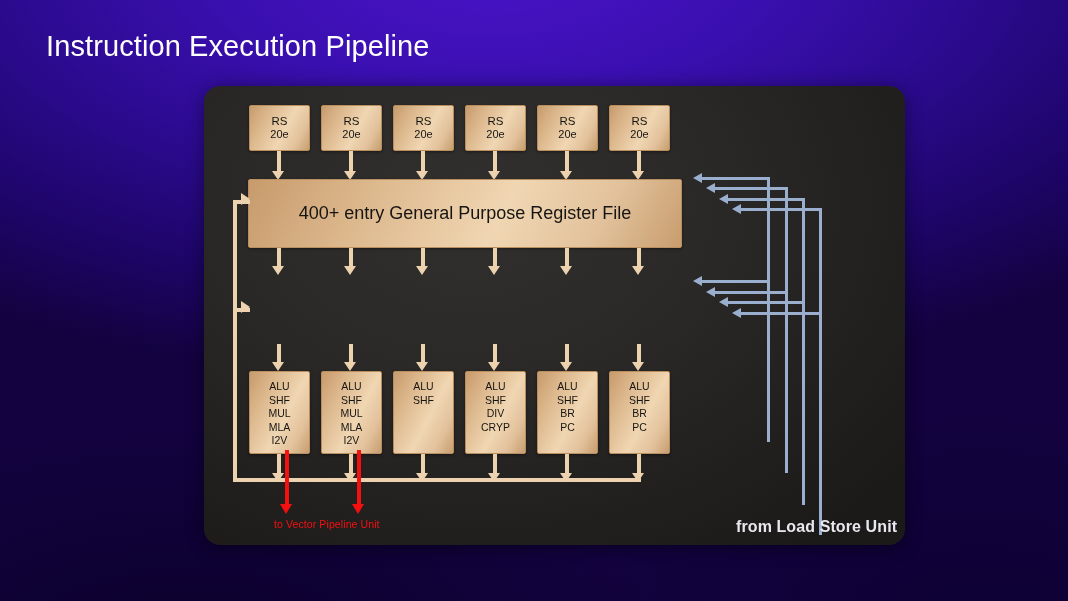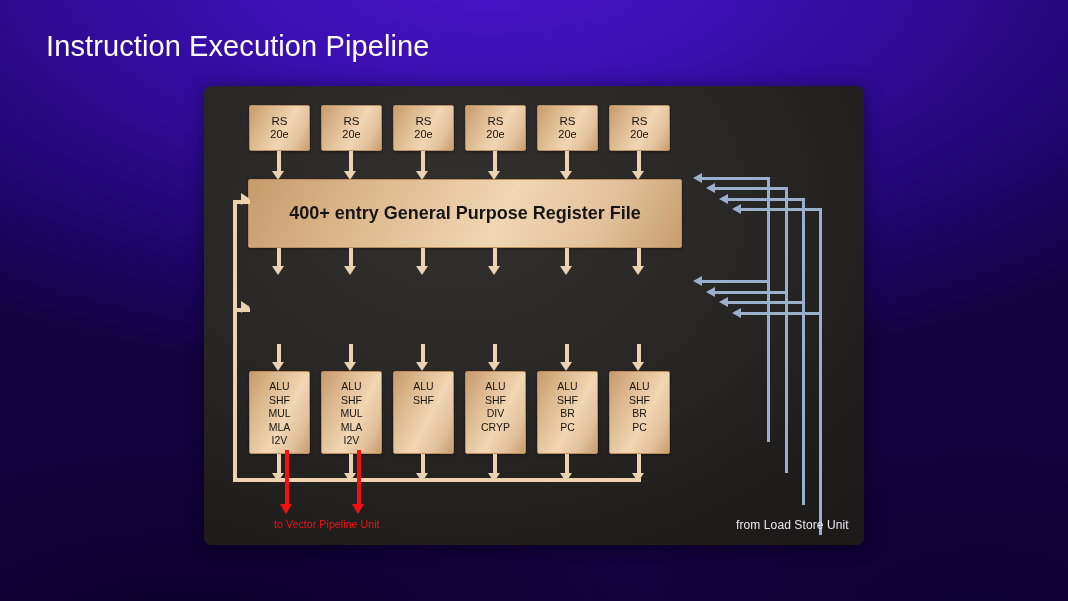--- a/index.html
+++ b/index.html
@@ -46,26 +46,27 @@
     z-index: 4;
   }
 
   
   #panel {
     position: absolute;
     left: 204px;
     top: 86px;
     width: 660px;
     height: 459px;
-    border-radius: 7px;
+    border-radius: 16px;
     background:
       radial-gradient(ellipse 560px 420px at 38% 26%, #32302e 0%, #2b2927 42%, #232120 72%, #1b1a19 100%);
     box-shadow: 0 2px 18px rgba(0,0,0,0.45);
     overflow: hidden;
     z-index: 3;
+    padding-left: 41px;
   }
 
   
   .blk {
     position: absolute;
     box-sizing: border-box;
     background: linear-gradient(118deg, #c79b6c 0%, #dcb78c 26%, #f0d6b2 58%, #e2c29c 80%, #c89d6e 100%);
     border: 1px solid #b98f60;
     border-radius: 2px;
     color: #171512;
@@ -81,21 +82,21 @@
     height: 46px;
     font-size: 11.5px;
     flex-direction: column;
     justify-content: center;
   }
   .rs .l2 { font-size: 11px; }
   .wide {
     left: 253px;
     width: 417px;
     font-size: 18px;
-    font-weight: 700;
+    font-weight: 400;
   }
   .alu {
     width: 61px;
     height: 83px;
     font-size: 10.5px;
     flex-direction: column;
     justify-content: flex-start;
     padding-top: 8px;
   }
   .alu span { display: block; line-height: 13.6px; }
@@ -165,23 +166,24 @@
     width: 0; height: 0;
     border-top: 5px solid transparent;
     border-bottom: 5px solid transparent;
     border-right: 9px solid #9aafce;
   }
   #lsu-label {
     position: absolute;
     left: 532px;
     top: 432px;
     color: #e8e8ee;
-    font-size: 12px;
+    font-size: 16px;
     white-space: nowrap;
     letter-spacing: 0.1px;
+    font-weight: bold;
   }
 </style>
 </head>
 <body>
 
 <div id="slide">
 
   <div id="title">Instruction Execution Pipeline</div>
 
   <div id="panel">

